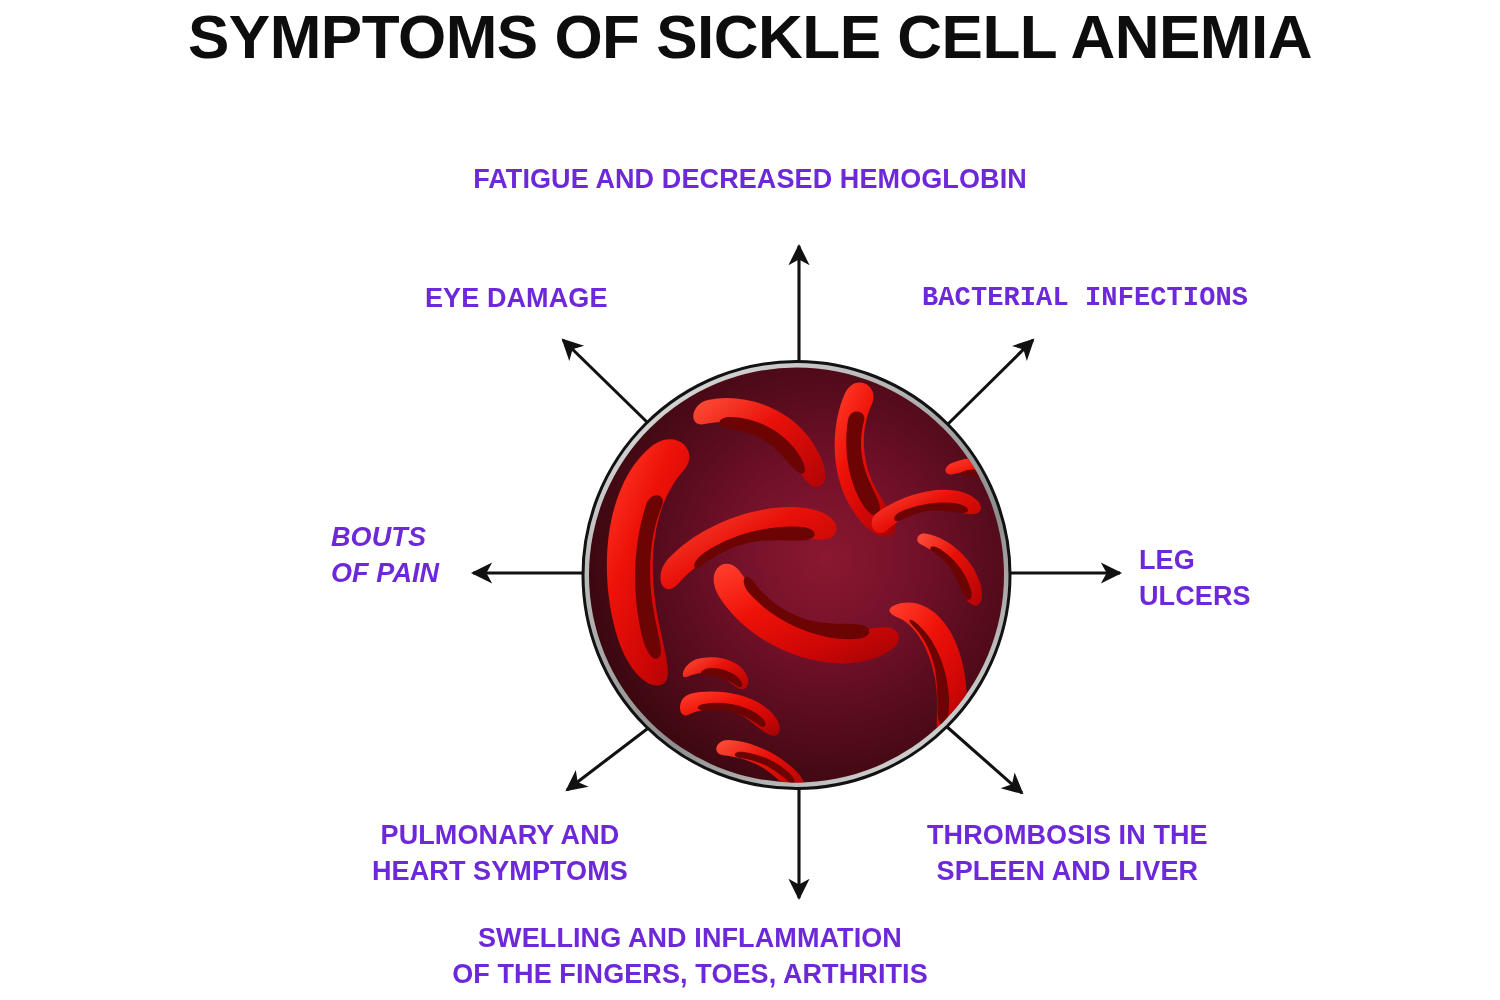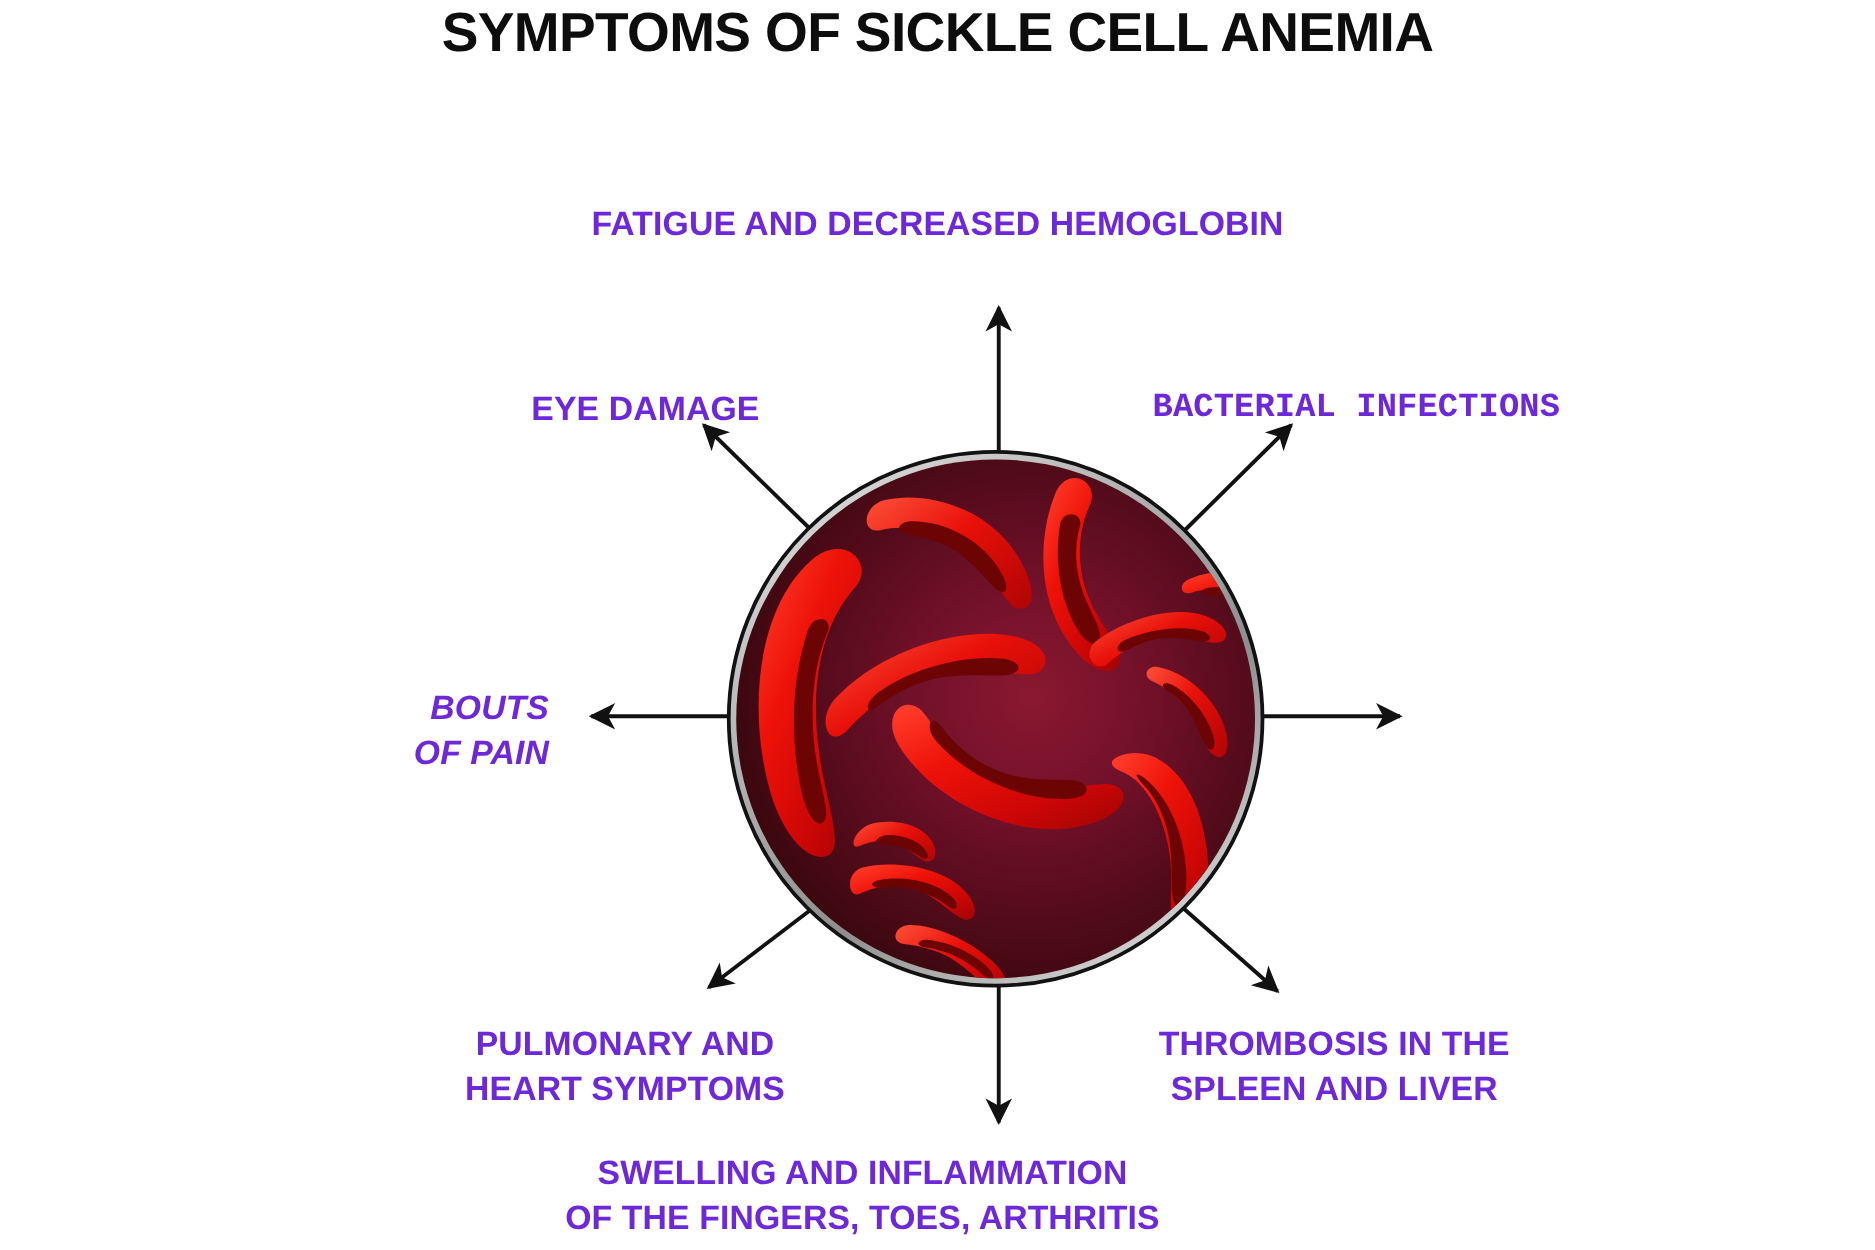--- a/index.html
+++ b/index.html
@@ -15,39 +15,39 @@
     background: #ffffff;
     overflow: hidden;
     font-family: "Liberation Sans", "DejaVu Sans", sans-serif;
   }
   #title {
     position: absolute;
     left: 0;
     top: 4px;
     width: 1500px;
     text-align: center;
-    font-size: 44px;
+    font-size: 62px;
     font-weight: bold;
     letter-spacing: -0.5px;
     color: #0d0d0d;
     line-height: 1.05;
     white-space: nowrap;
   }
   .label {
     position: absolute;
     font-size: 27px;
     font-weight: bold;
     color: #6d28d9;
     line-height: 1.32;
     letter-spacing: 0.1px;
     white-space: nowrap;
   }
   .label .line { display: block; }
   .label.center { text-align: center; }
-  .label.left   { text-align: right; margin-top: 29px; }
+  .label.left   { text-align: left; }
 
   
   #lbl-fatigue    { left: 0;    top: 162px; width: 1500px; text-align: center; }
   #lbl-eye        { left: 425px; top: 281px; }
   #lbl-bacterial  { left: 922px; top: 281px; font-family: Liberation Mono, monospace; }
   #lbl-bouts      { left: 331px; top: 520px; font-style: italic; }
   #lbl-leg        { left: 1139px; top: 543px; }
   #lbl-pulmonary  { left: 372px;  top: 818px; }
   #lbl-thrombosis { left: 927px;  top: 818px; }
   #lbl-swelling   { left: 0;   top: 921px; width: 1380px; text-align: center; }
@@ -241,20 +241,24 @@
 
   <div class="label left" id="lbl-bacterial">
     <span class="line">BACTERIAL INFECTIONS</span>
   </div>
 
   <div class="label left" id="lbl-bouts">
     <span class="line">BOUTS</span>
     <span class="line">OF PAIN</span>
   </div>
 
+  <div class="label left" id="lbl-leg">
+    <span class="line">LEG</span>
+    <span class="line">ULCERS</span>
+  </div>
 
   <div class="label center" id="lbl-pulmonary">
     <span class="line">PULMONARY AND</span>
     <span class="line">HEART SYMPTOMS</span>
   </div>
 
   <div class="label center" id="lbl-thrombosis">
     <span class="line">THROMBOSIS IN THE</span>
     <span class="line">SPLEEN AND LIVER</span>
   </div>

